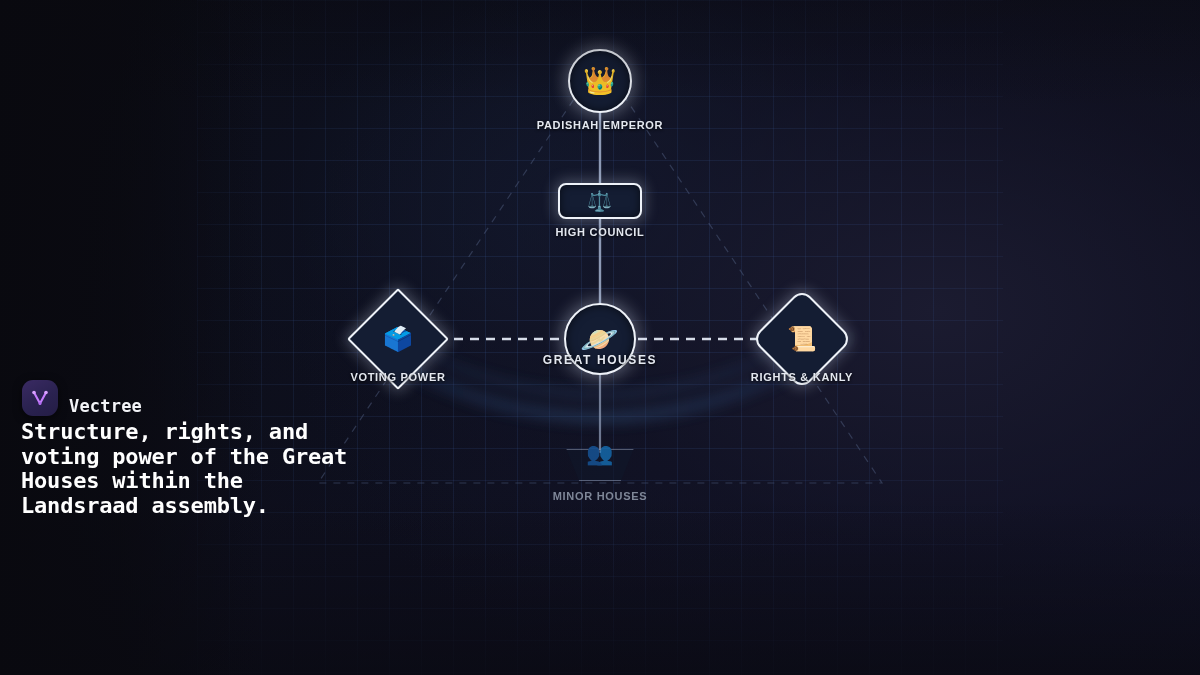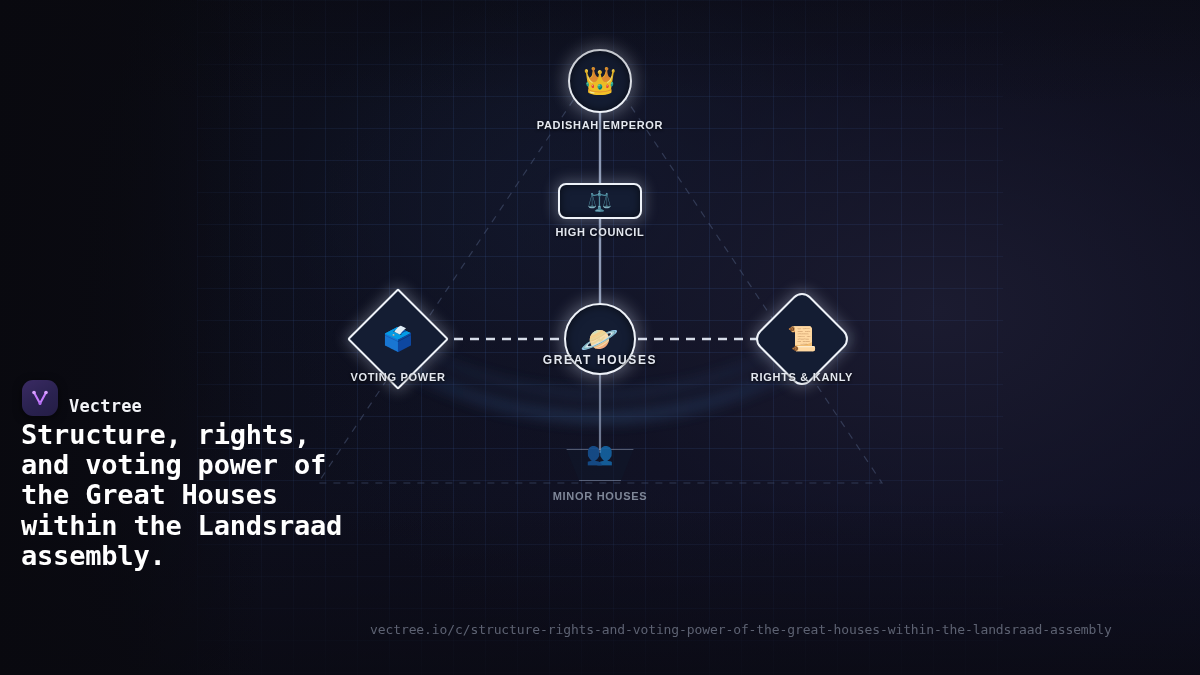--- a/index.html
+++ b/index.html
@@ -120,21 +120,21 @@
   }
   .brand-name {
     font-family:"DejaVu Sans Mono", monospace;
     font-size:17px; font-weight:bold; color:#f2f3f7; letter-spacing:0.2px;
   }
 
   .headline {
     position:absolute; left:21px; top:420px; width:352px;
     font-family:"DejaVu Sans Mono", monospace;
     font-weight:bold;
-    font-size:27px;
+    font-size:22px;
     line-height:1.12;
     color:#ffffff;
     letter-spacing:-0.2px;
   }
 
   .url {
     position:absolute; left:370px; top:622px;
     font-family:"DejaVu Sans Mono", monospace;
     font-size:13px;
     color:#5d6272;
@@ -227,15 +227,14 @@
         <circle cx="5" cy="5.5" r="1.8" fill="#d9a2ff"></circle>
         <circle cx="17" cy="5.5" r="1.8" fill="#d9a2ff"></circle>
         <circle cx="11" cy="16.5" r="1.5" fill="#b06bf0"></circle>
       </svg>
     </div>
     <div class="brand-name">Vectree</div>
   </div>
 
   <div class="headline">Structure, rights, and voting power of the Great Houses within the Landsraad assembly.</div>
 
-  <div class="url">vectree.io/c/structure-rights-and-voting-power-of-the-great-houses-within-the-landsraad-assembly</div>
 
 </div>
 
 </body></html>

